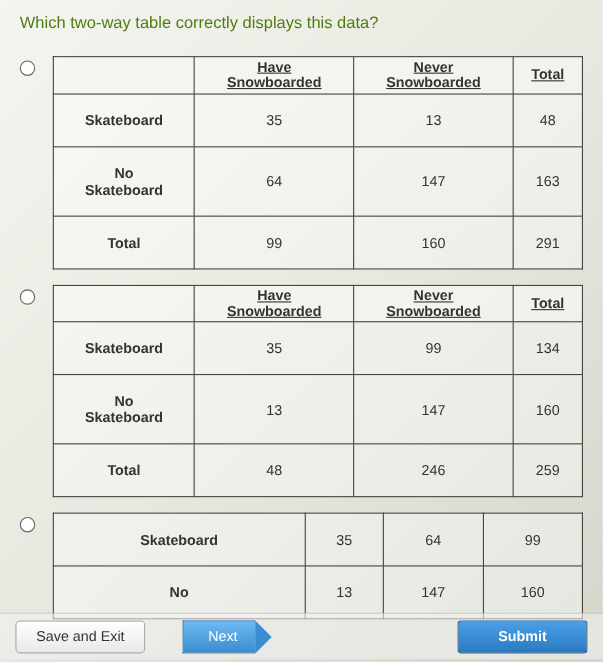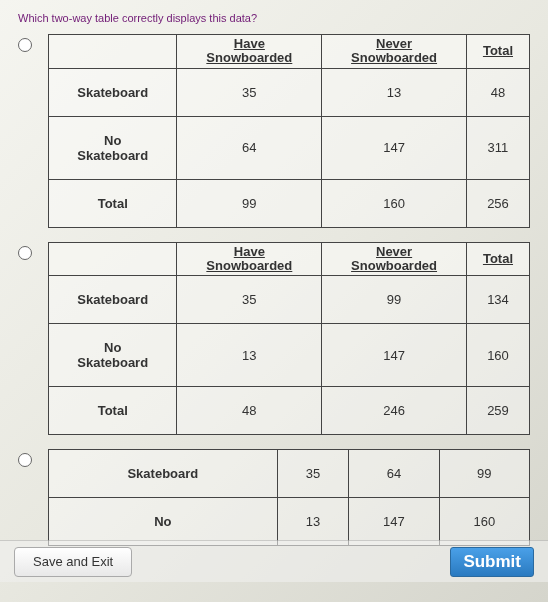--- a/index.html
+++ b/index.html
@@ -9,24 +9,24 @@
     font-family: Arial, sans-serif;
     background: linear-gradient(135deg, #f5f5f0 0%, #e8e8e0 50%, #d5d5cc 100%);
     position: relative;
     overflow: hidden;
     color: #333;
   }
   .content {
     padding: 12px 18px 0 18px;
   }
   .question {
-    font-size: 11px;
+    font-size: 15px;
     font-weight: normal;
-    margin-bottom: 10px;
-    color: #701a75;
+    margin-bottom: 22px;
+    color: #4d7c0f;
   }
   .option-block {
     margin-bottom: 14px;
     display: flex;
     align-items: flex-start;
   }
   .radio {
     width: 14px;
     height: 14px;
     border: 1.5px solid #666;
@@ -70,21 +70,21 @@
   }
   .cursor-icon {
     display: inline-block;
     font-size: 12px;
     vertical-align: middle;
     margin-left: 2px;
   }
 
   .footer {
     position: absolute;
-    bottom: 20px;
+    bottom: 3px;
     left: 0;
     right: 0;
     height: 42px;
     display: flex;
     align-items: center;
     padding: 0 14px;
     gap: 34px;
     border-top: 1px solid rgba(0,0,0,0.15);
     background: rgba(240,240,238,0.6);
   }
@@ -117,26 +117,26 @@
     right: -15px;
     top: -1px;
     width: 0; height: 0;
     border-top: 15px solid transparent;
     border-bottom: 15px solid transparent;
     border-left: 15px solid #3a8dd0;
   }
   .btn-submit {
     height: 30px;
     margin-left: auto;
-    padding: 0 12px;
+    padding: 0 36px;
     border: 1px solid #2a6aa0;
     border-radius: 3px;
     background: linear-gradient(#4aa0e8, #2a7ac0);
     color: #fff;
-    font-size: 17px;
+    font-size: 13px;
     font-weight: bold;
     display: flex;
     align-items: center;
   }
 </style>
 </head>
 <body>
 
 <div class="content">
   <div class="question">Which two-way table correctly displays this data?</div>
@@ -164,27 +164,27 @@
           <td>13</td>
           <td>48</td>
         </tr>
         <tr>
           <td class="rowlabel">
             <div>No</div>
             <div>Skateboard</div>
           </td>
           <td>64</td>
           <td>147</td>
-          <td>311</td>
+          <td>163</td>
         </tr>
         <tr>
           <td class="rowlabel">Total</td>
           <td>99</td>
           <td>160</td>
-          <td>256</td>
+          <td>291</td>
         </tr>
       </tbody>
         </table>
     </div>
   </div>
 
   <div class="option-block">
     <div class="radio"></div>
     <div class="table-wrap">
       <table>
@@ -245,14 +245,15 @@
           <td>160</td>
         </tr>
       </tbody>
         </table>
     </div>
   </div>
 </div>
 
 <div class="footer">
   <div class="btn-save">Save and Exit</div>
+  <div class="btn-next">Next</div>
   <div class="btn-submit">Submit</div>
 </div>
 
 </body></html>

